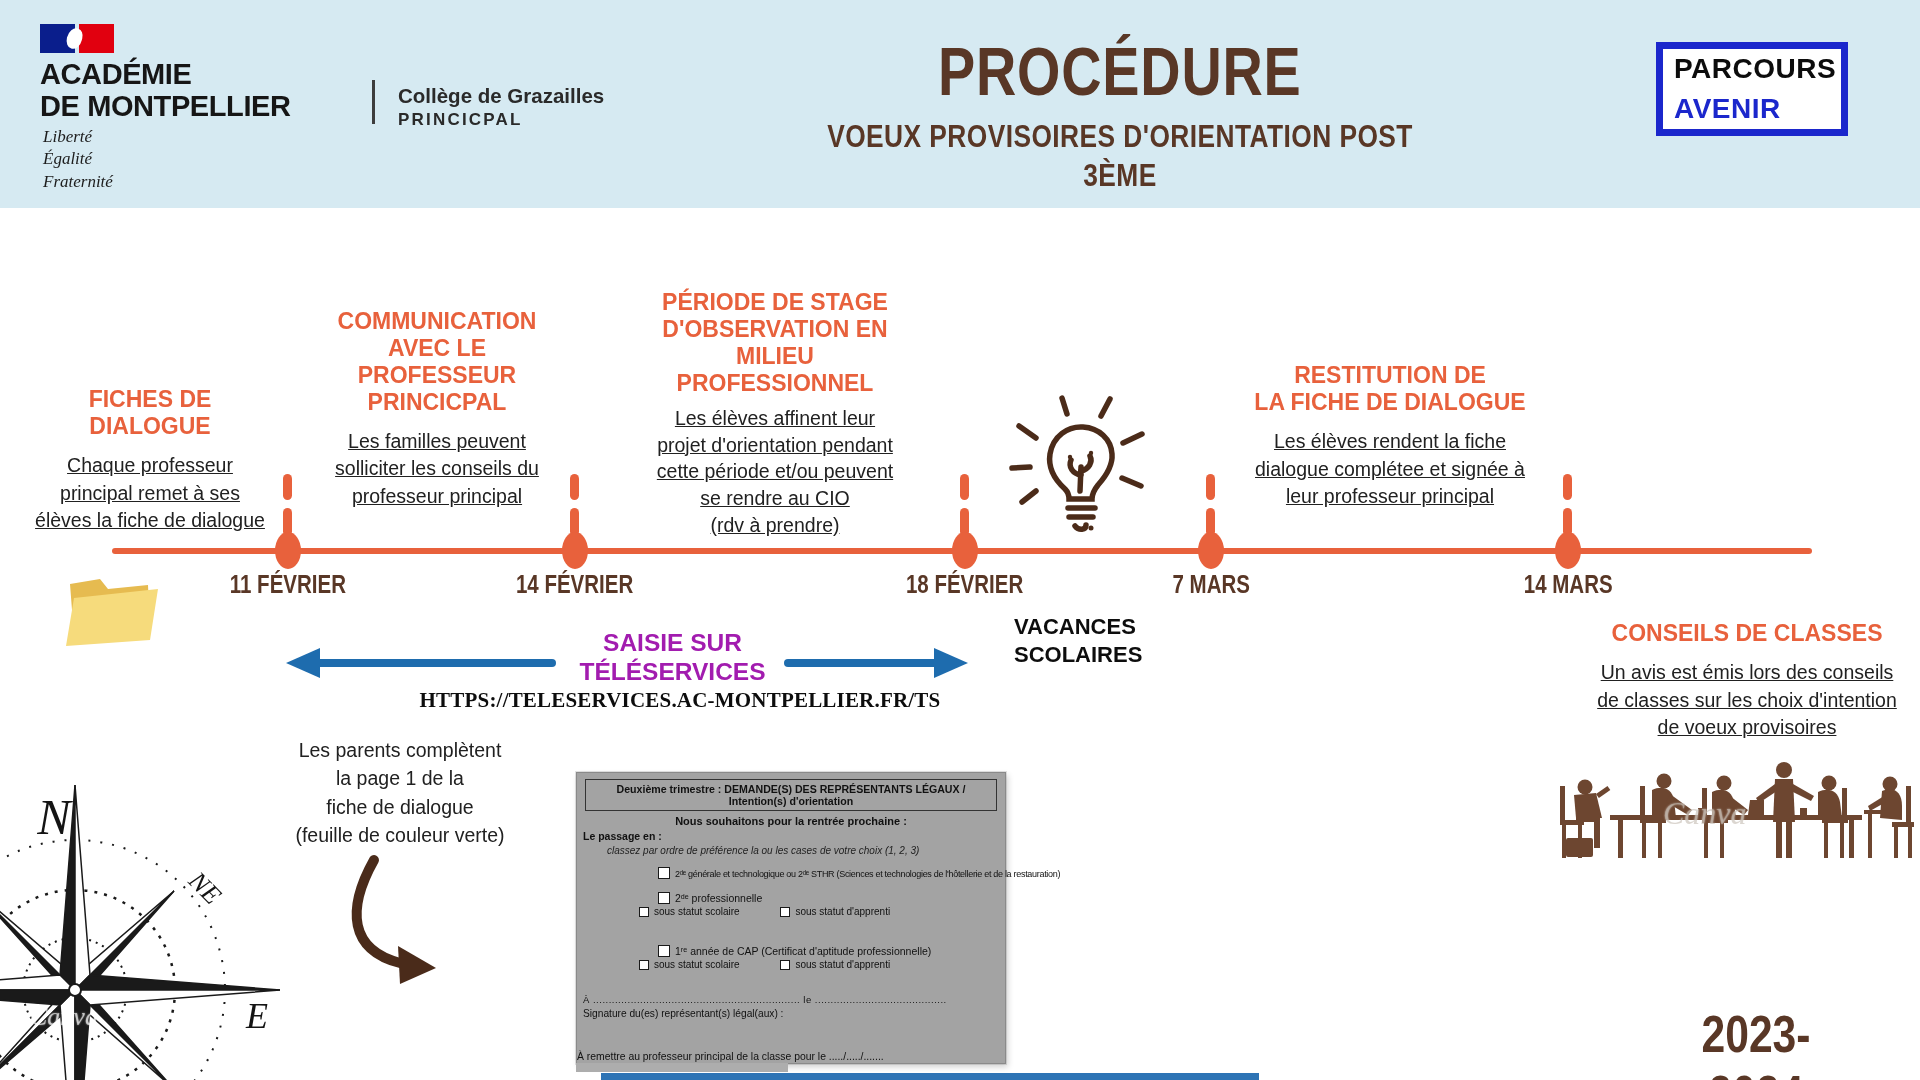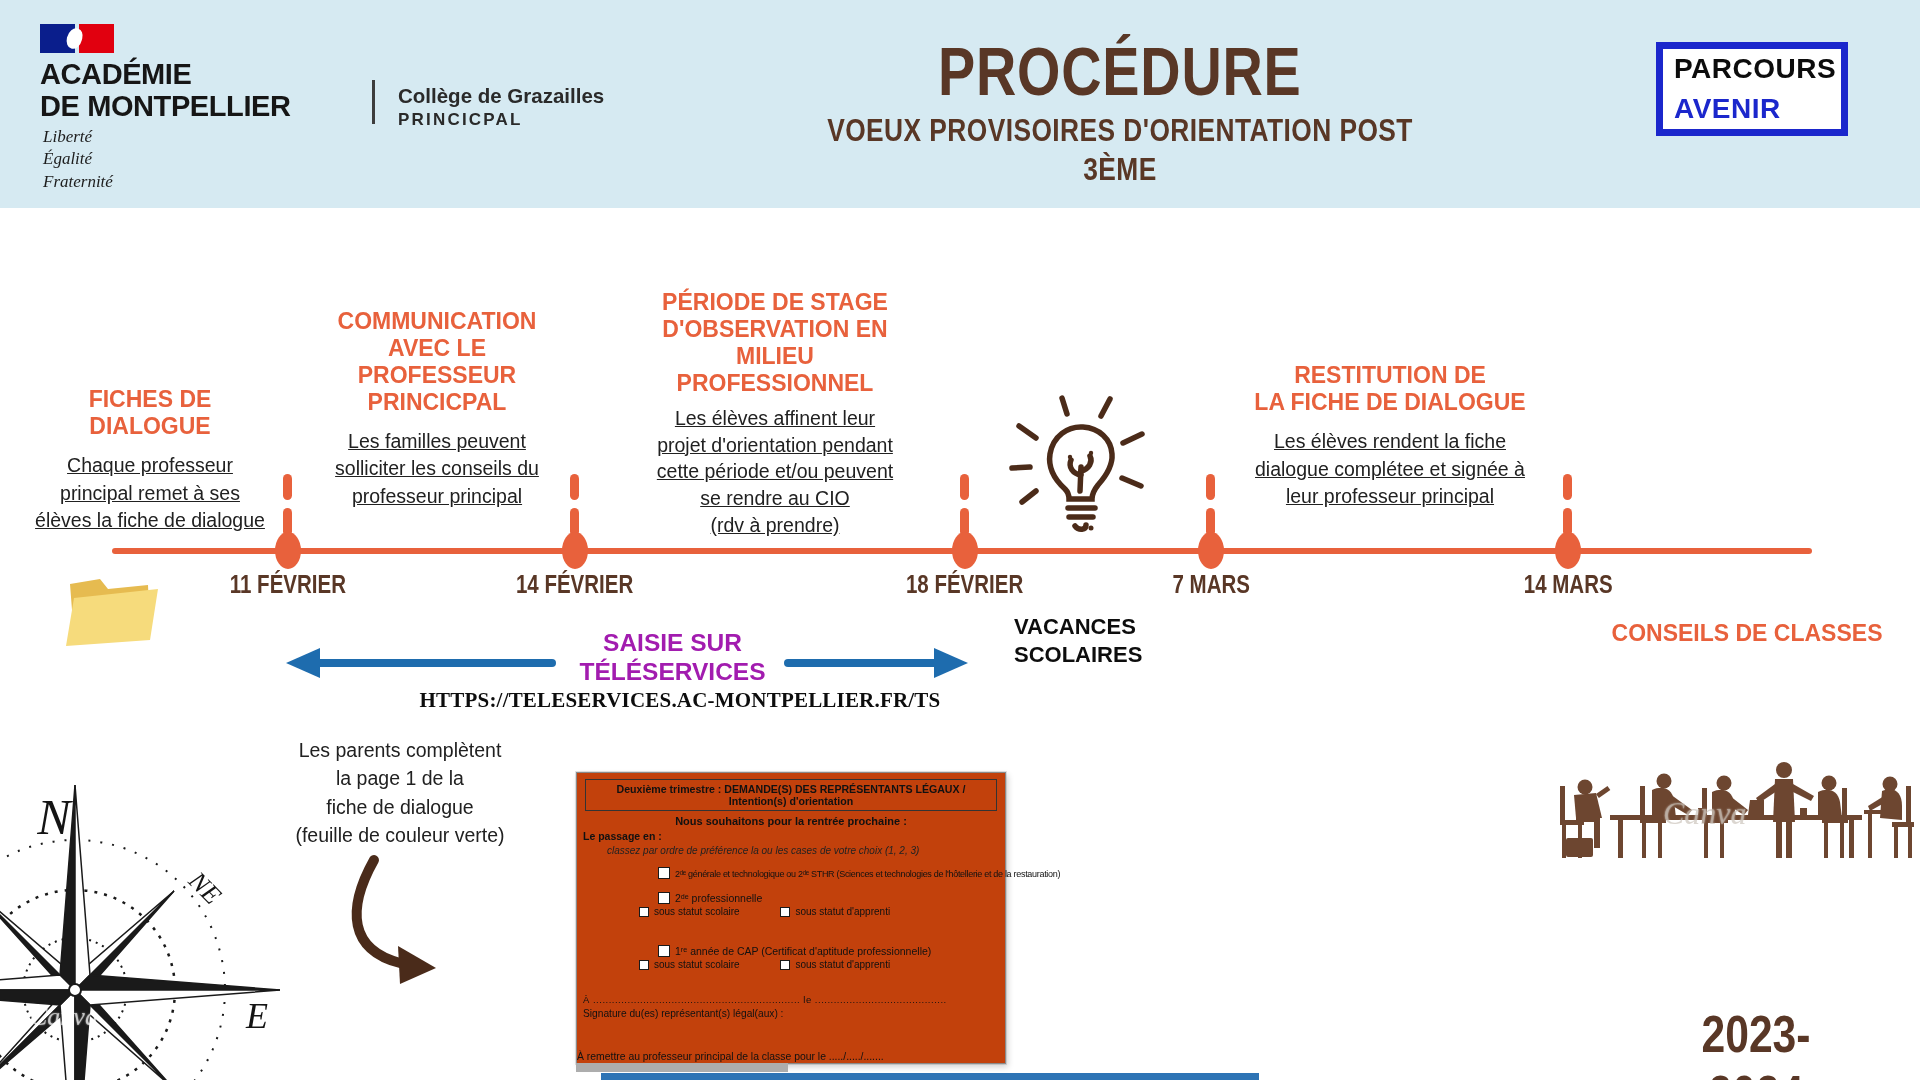--- a/index.html
+++ b/index.html
@@ -15,21 +15,21 @@
   .flag-blue{position:absolute;left:0;top:0;width:35px;height:29px;background:#0A1E8C;}
   .flag-red{position:absolute;left:39px;top:0;width:35px;height:29px;background:#E1000F;}
   .marianne{position:absolute;left:27px;top:4px;width:15px;height:21px;background:#fff;border-radius:60% 45% 55% 50%;transform:rotate(14deg);}
   .acad-name{position:absolute;left:40px;top:58px;font-size:29px;font-weight:700;line-height:1.12;color:#161616;letter-spacing:-0.4px;}
   .motto{position:absolute;left:43px;top:126px;font-family:"Liberation Serif",serif;font-style:italic;font-size:17px;line-height:1.32;color:#1d1d1d;}
   .divider{position:absolute;left:372px;top:80px;width:3px;height:44px;background:#3d3d3d;}
   .school-name{position:absolute;left:398px;top:84px;font-size:20.5px;font-weight:700;color:#2a2a2a;}
   .school-city{position:absolute;left:398px;top:110px;font-size:17px;font-weight:700;letter-spacing:2.2px;color:#2a2a2a;}
   .title-block{position:absolute;left:760px;top:32px;width:720px;text-align:center;color:#593726;}
   .main-title{font-size:68px;font-weight:700;letter-spacing:1px;line-height:1.15;}
-  .sub-title{font-size:31px;font-weight:700;letter-spacing:0.5px;line-height:1.25;margin-top:2px;}
+  .sub-title{font-size:31px;font-weight:700;letter-spacing:0.5px;line-height:1.25;margin-top:8px;}
   .badge{position:absolute;left:1656px;top:42px;width:192px;height:94px;background:#fff;border:7px solid #1B27CC;box-sizing:border-box;display:flex;flex-direction:column;justify-content:center;padding-left:11px;gap:8px;}
   .badge .b1{font-size:28px;font-weight:800;color:#0c0c0c;letter-spacing:0.5px;}
   .badge .b2{font-size:28px;font-weight:800;color:#1B27CC;letter-spacing:0.5px;}
 
   
   .tl-line{position:absolute;left:112px;top:548px;width:1700px;height:6px;background:#E8613C;border-radius:3px;}
   .dash{position:absolute;width:9px;border-radius:4.5px;background:#E8613C;}
   .dot{position:absolute;top:532px;width:26px;height:37px;border-radius:50%;background:#E8613C;}
   .date{position:absolute;top:570px;width:172px;text-align:center;color:#593726;font-weight:700;font-size:25px;}
   .stage{position:absolute;text-align:center;}
@@ -38,21 +38,21 @@
 
   
   .saisie-label{position:absolute;left:545px;top:629px;width:255px;text-align:center;color:#a21caf;font-weight:800;font-size:24.5px;line-height:1.17;}
   .url{position:absolute;left:400px;top:688px;width:560px;text-align:center;font-family:"Liberation Serif",serif;font-weight:700;font-size:21px;letter-spacing:0.2px;color:#0d0d0d;}
   .vacances{position:absolute;left:1014px;top:613px;font-size:22px;font-weight:800;line-height:1.25;color:#0d0d0d;}
   .conseils{position:absolute;left:1579px;top:620px;width:336px;text-align:center;}
   .parents{position:absolute;left:248px;top:736px;width:304px;text-align:center;font-size:19.5px;line-height:1.45;color:#212121;}
   .year{position:absolute;left:1646px;top:1004px;width:220px;text-align:center;font-size:52px;font-weight:700;color:#593726;}
 
   
-  .form{position:absolute;left:576px;top:772px;width:430px;height:292px;background:#c2410c;border:1px solid #8a8a8a;box-sizing:border-box;box-shadow:2px 3px 6px rgba(0,0,0,0.18), 0 0 0 1px #e3e3e3;font-size:10.5px;color:#111;}
+  .form{position:absolute;left:576px;top:772px;width:430px;height:292px;background:#a3a3a3;border:1px solid #8a8a8a;box-sizing:border-box;box-shadow:2px 3px 6px rgba(0,0,0,0.18), 0 0 0 1px #e3e3e3;font-size:10.5px;color:#111;}
   .f-header{margin:6px 8px 0 8px;border:1.2px solid #333;padding:3px 2px;text-align:center;font-weight:700;font-size:10.6px;}
   .f-intro{margin-top:4px;text-align:center;font-weight:700;font-size:11px;}
   .f-passage{margin:3px 0 0 6px;font-weight:700;font-size:10.5px;}
   .f-instr{margin:3px 0 0 30px;font-style:italic;font-size:10px;color:#222;}
   .f-opt{margin-left:36px;padding-left:45px;}
   .o1{margin-top:11px;}
   .o2{margin-top:13px;}
   .o3{margin-top:28px;}
   .tight{font-size:9px;letter-spacing:-0.3px;white-space:nowrap;}
   .f-sub{margin:2px 0 0 62px;font-size:10px;}
@@ -195,20 +195,23 @@
     </g>
   </svg>
 
   <div class="url">HTTPS://TELESERVICES.AC-MONTPELLIER.FR/TS</div>
 
   <div class="vacances pre">VACANCES
 SCOLAIRES</div>
 
   <div class="conseils">
     <div class="stage-title">CONSEILS DE CLASSES</div>
+    <div class="stage-body pre">Un avis est émis lors des conseils
+de classes sur les choix d'intention
+de voeux provisoires</div>
   </div>
 
   <div class="parents pre">Les parents complètent
 la page 1 de la
 fiche de dialogue
 (feuille de couleur verte)</div>
 
   <svg class="abs" style="left:342px;top:852px;" width="130" height="140" viewBox="0 0 130 140">
     <path d="M32,8 C4,58 8,98 58,111" stroke="#4a2b1a" stroke-width="10" fill="none" stroke-linecap="round"></path>
     <polygon points="94,116 56,94 58,132" fill="#4a2b1a"></polygon>

